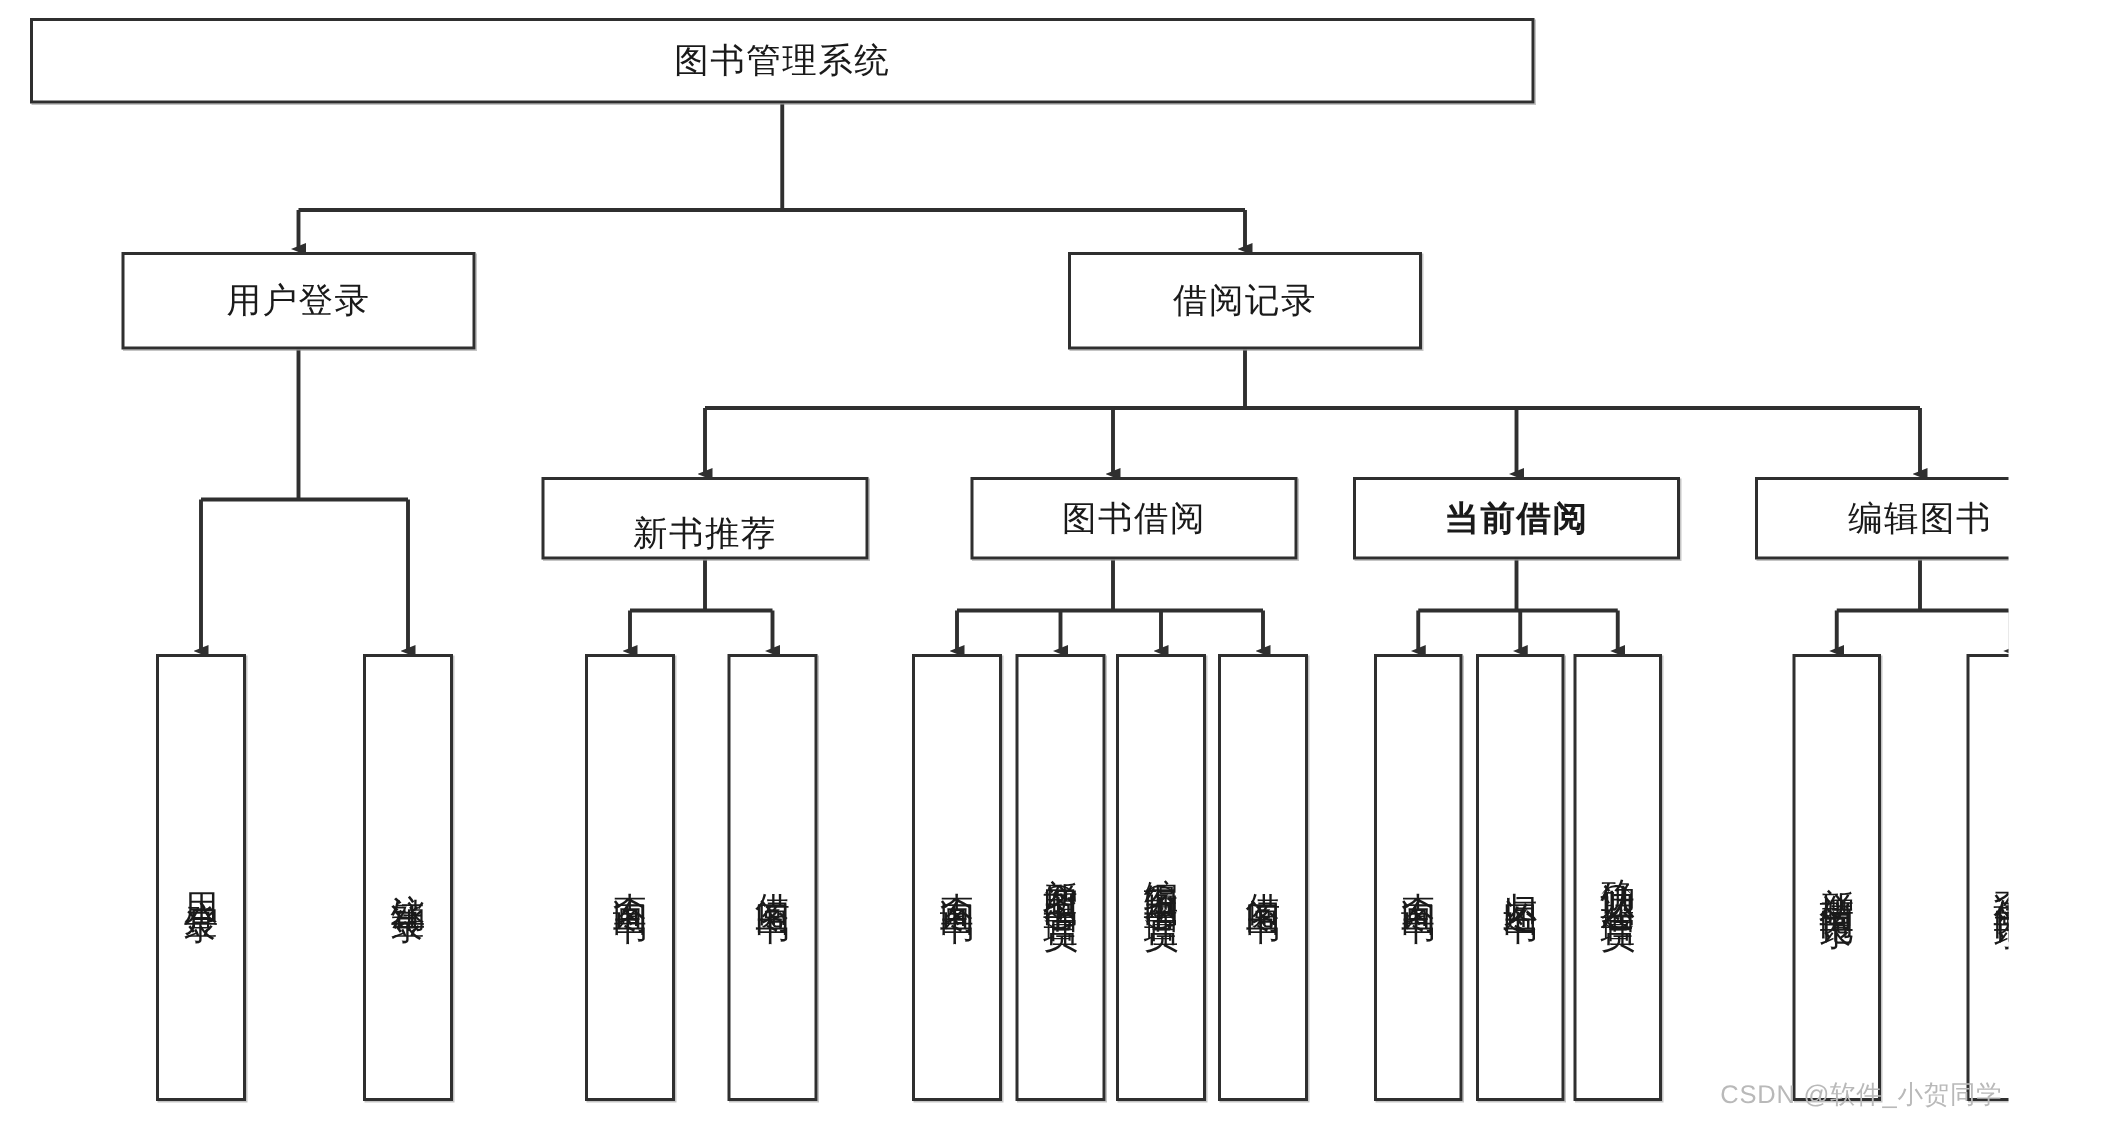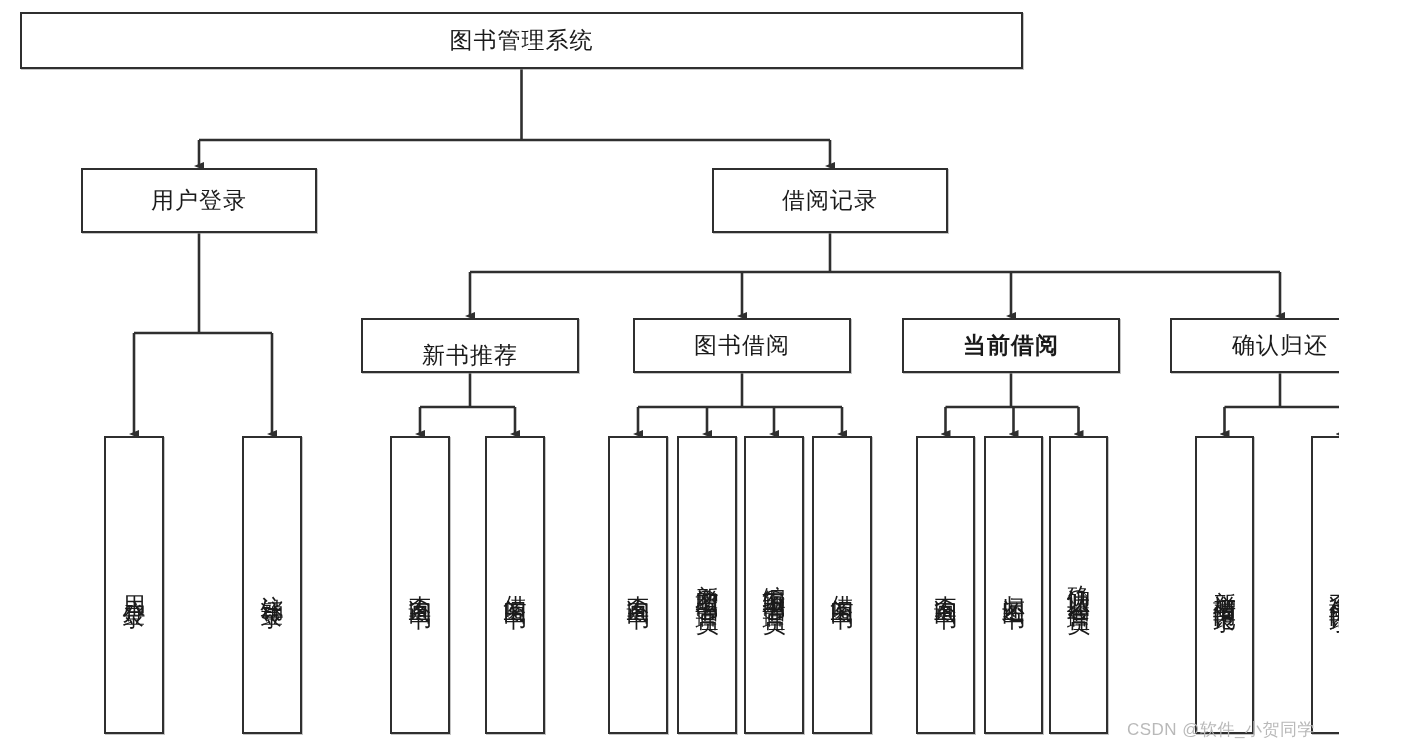--- a/index.html
+++ b/index.html
@@ -49,21 +49,21 @@
   .node.v .vtext {
     writing-mode: vertical-rl;
     text-orientation: upright;
     letter-spacing: 4px;
     line-height: 1;
     white-space: nowrap;
     text-align: center;
   }
   .watermark {
     position: absolute;
-    right: 24px;
+    right: 4px;
     bottom: 6px;
     font-size: 17px;
     color: #b9b9b9;
     letter-spacing: 0.5px;
     white-space: nowrap;
   }
 </style>
 </head>
 <body>
 
@@ -117,28 +117,28 @@
       </div>
       <div class="node h" style="left: 81px; top: 168px; width: 236px; height: 65px;">
         <span>用户登录</span>
       </div>
       <div class="node h" style="left: 712px; top: 168px; width: 236px; height: 65px;">
         <span>借阅记录</span>
       </div>
       <div class="node h" style="left: 361px; top: 318px; width: 218px; height: 55px; align-items: flex-end;">
         <span>新书推荐</span>
       </div>
-      <div class="node h" style="left: 633px; top: 318px; width: 218px; height: 55px;">
+      <div class="node h" style="left: 647px; top: 318px; width: 218px; height: 55px;">
         <span>图书借阅</span>
       </div>
       <div class="node h" style="left: 902px; top: 318px; width: 218px; height: 55px; font-weight: bold;">
         <span>当前借阅</span>
       </div>
       <div class="node h" style="left: 1170px; top: 318px; width: 220px; height: 55px;">
-        <span>确认归还</span>
+        <span>编辑图书</span>
       </div>
       <div class="node v" style="left: 104px; top: 436px; width: 60px; height: 298px;">
         <span class="vtext">用户登录</span>
       </div>
       <div class="node v" style="left: 242px; top: 436px; width: 60px; height: 298px;">
         <span class="vtext">注销登录</span>
       </div>
       <div class="node v" style="left: 390px; top: 436px; width: 60px; height: 298px;">
         <span class="vtext">查询图书</span>
       </div>

